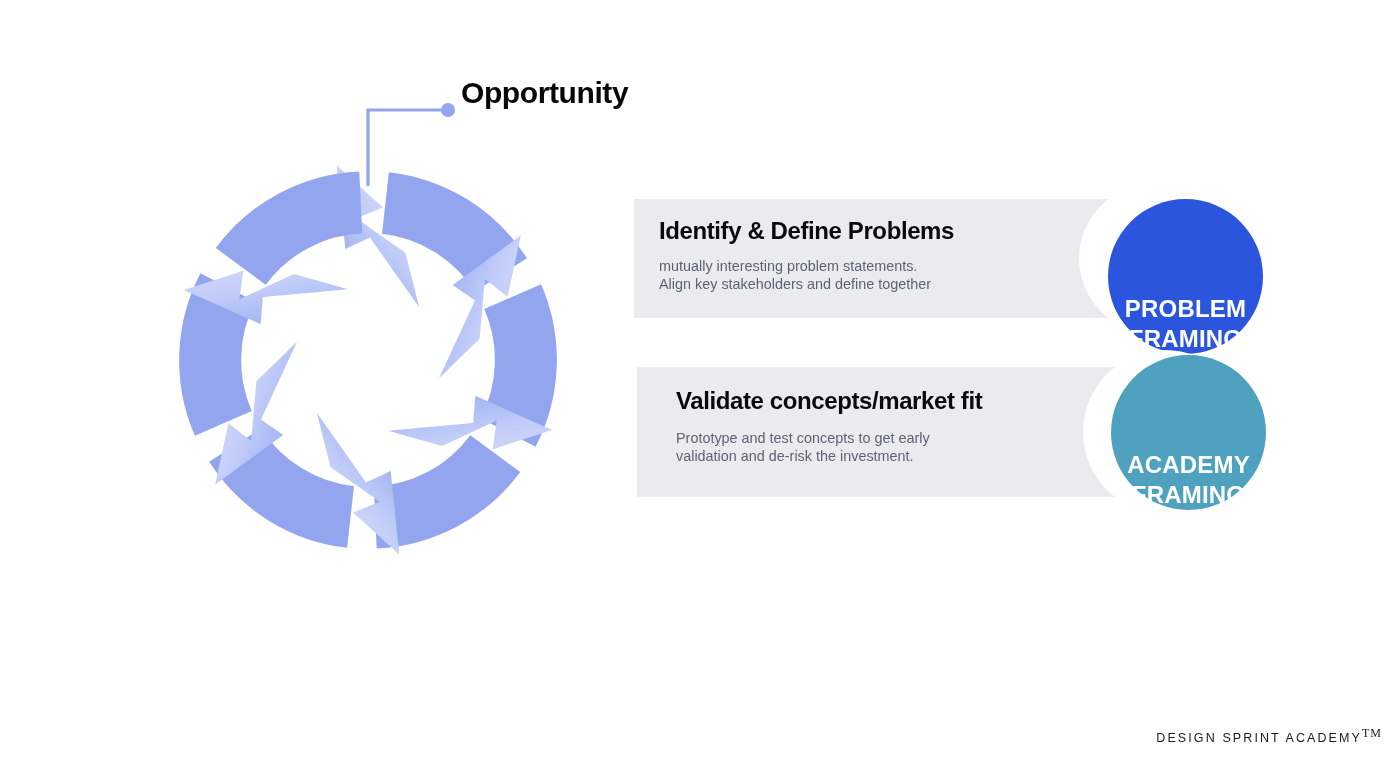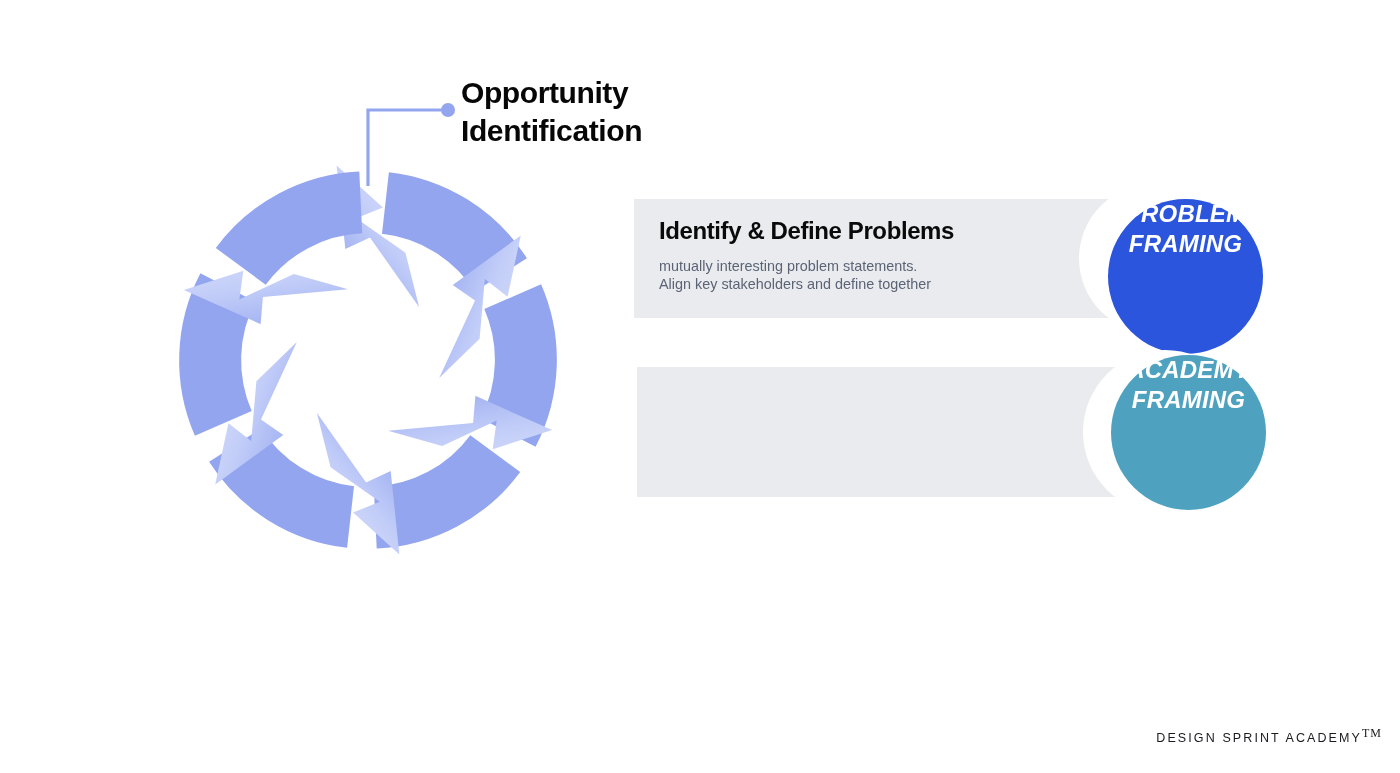--- a/index.html
+++ b/index.html
@@ -82,24 +82,23 @@
     font-size: 14.4px;
     line-height: 18px;
     color: #5b6475;
   }
   .row-desc span { display: block; }
 
   .badge {
     position: absolute;
     border-radius: 50%;
     display: flex;
-    align-items: flex-start;
+    align-items: flex-end;
     justify-content: center;
     text-align: center;
-    font-style: italic;
   }
   .badge-label {
     font-family: "Liberation Sans", sans-serif;
     font-weight: bold;
     font-size: 24px;
     line-height: 30px;
     letter-spacing: 0.2px;
     color: #ffffff;
   }
   .badge-label span { display: block; }
@@ -230,21 +229,20 @@
 
       <g>
         <polyline points="308,50 228,50 228,126" fill="none" stroke="#93a5ef" stroke-width="3.2"></polyline>
         <circle cx="308" cy="50" r="7" fill="#93a5ef"></circle>
       </g>
     </svg>
   </div>
 
   <div id="callout-label">
     <span>Opportunity</span>
-    <span class="l2">Identification</span>
   </div>
 
   <div class="row" id="row-problem-framing">
     <div class="row-card" style="background: rgb(233, 235, 238);">
       <div class="row-card-notch"></div>
     </div>
     <div class="row-text">
       <div class="row-title">Identify &amp; Define Problems</div>
       <div class="row-desc">
         <span>mutually interesting problem statements.</span>
@@ -256,20 +254,27 @@
         <span>PROBLEM</span>
         <span>FRAMING</span>
       </div>
     </div>
   </div>
 
   <div class="row" id="row-design-sprints">
     <div class="row-card" style="background: rgb(233, 235, 238);">
       <div class="row-card-notch"></div>
     </div>
+    <div class="row-text">
+      <div class="row-title">Validate concepts/market fit</div>
+      <div class="row-desc">
+        <span>Prototype and test concepts to get early</span>
+        <span>validation and de-risk the investment.</span>
+      </div>
+    </div>
     <div class="badge" id="badge-design-sprints" style="background: rgb(79, 162, 191);">
       <div class="badge-label">
         <span>ACADEMY</span>
         <span>FRAMING</span>
       </div>
     </div>
   </div>
 
   <div id="footer-logo">
     <span>DESIGN SPRINT ACADEMY</span><span class="tm">TM</span>

